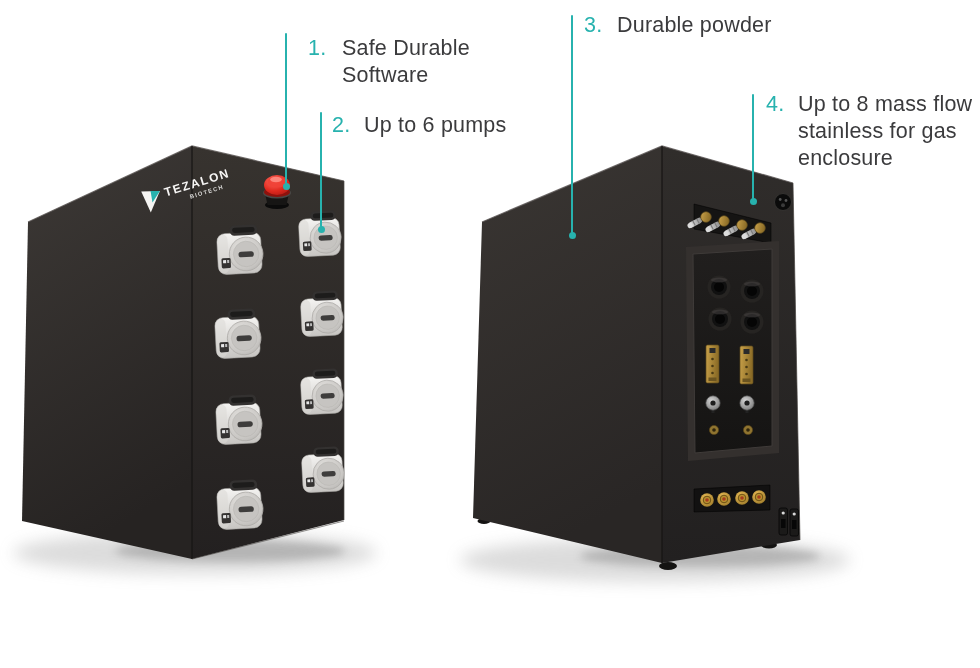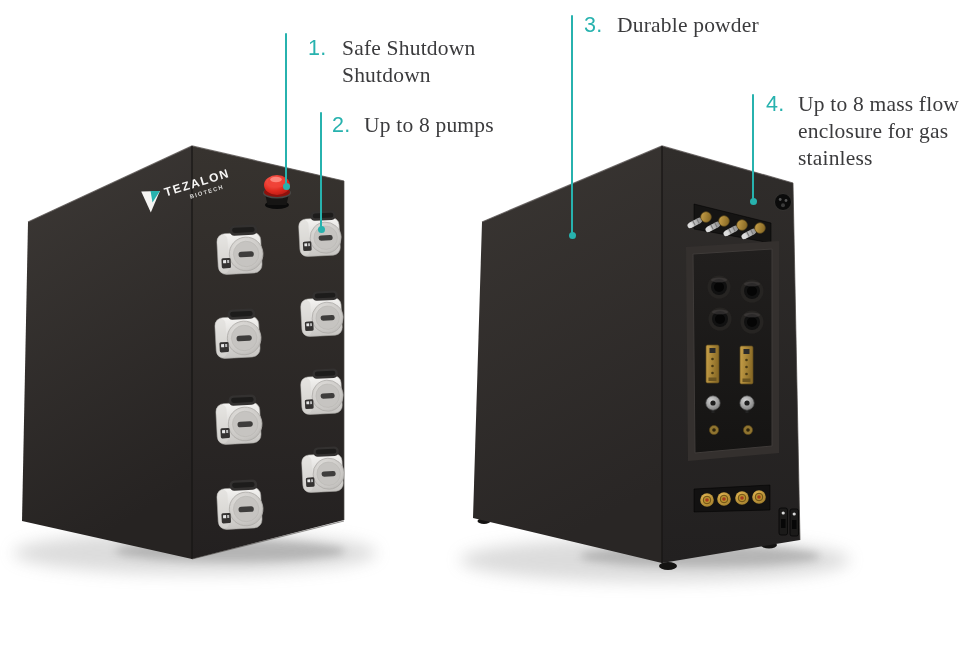--- a/index.html
+++ b/index.html
@@ -5,21 +5,21 @@
   :root{ --accent:#27b2ae; --ink:#3b3b3d; }
   html,body{margin:0;padding:0;background:#fff;}
   .stage{position:relative;width:980px;height:668px;background:#fff;overflow:hidden;
          font-family:"Liberation Sans",sans-serif;}
   .scene{position:absolute;left:0;top:0;}
   .lead{position:absolute;width:2.5px;background:var(--accent);border-radius:2px;}
   .lead-dot{position:absolute;width:7px;height:7px;border-radius:50%;background:var(--accent);}
   .callout{position:absolute;display:flex;align-items:flex-start;
            font-size:21.5px;line-height:27px;letter-spacing:.2px;color:var(--ink);}
   .callout .num{color:var(--accent);flex:0 0 auto;}
-  .callout .txt div{white-space:nowrap;font-family:Liberation Serif, serif;}
+  .callout .txt div{white-space:nowrap;}
 </style>
 </head>
 <body>
 
 <div class="stage">
 
   <svg class="scene" width="980" height="668" viewBox="0 0 980 668">
     <defs>
       <filter id="blurBig" x="-60%" y="-60%" width="220%" height="220%">
           <feGaussianBlur stdDeviation="8"></feGaussianBlur>
@@ -296,41 +296,41 @@
 
   <div class="lead" style="left:570.7px;top:15px;height:218px;"></div>
   <div class="lead-dot" style="left:568.5px;top:231.5px;"></div>
 
   <div class="lead" style="left:751.7px;top:94px;height:105px;"></div>
   <div class="lead-dot" style="left:749.5px;top:197.5px;"></div>
 
   <div class="callout" style="left:308px;top:35px;">
     <span class="num" style="width:34px;">1.</span>
     <div class="txt">
-      <div>Safe Shutdown</div>
-      <div>Shutdown</div>
+      <div>Safe Durable</div>
+      <div>Software</div>
     </div>
   </div>
 
   <div class="callout" style="left:332px;top:112px;">
     <span class="num" style="width:32px;">2.</span>
     <div class="txt">
-      <div>Up to 8 pumps</div>
+      <div>Up to 6 pumps</div>
     </div>
   </div>
 
   <div class="callout" style="left:584px;top:12px;">
     <span class="num" style="width:33px;">3.</span>
     <div class="txt">
       <div>Durable powder</div>
     </div>
   </div>
 
   <div class="callout" style="left:766px;top:91px;">
     <span class="num" style="width:32px;">4.</span>
     <div class="txt">
       <div>Up to 8 mass flow</div>
-      <div>enclosure for gas</div>
-      <div>stainless</div>
+      <div>stainless for gas</div>
+      <div>enclosure</div>
     </div>
   </div>
 
 </div>
 
 </body></html>

